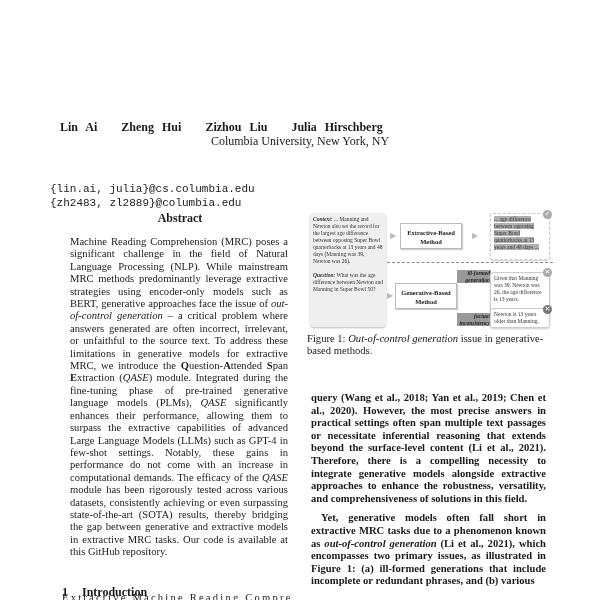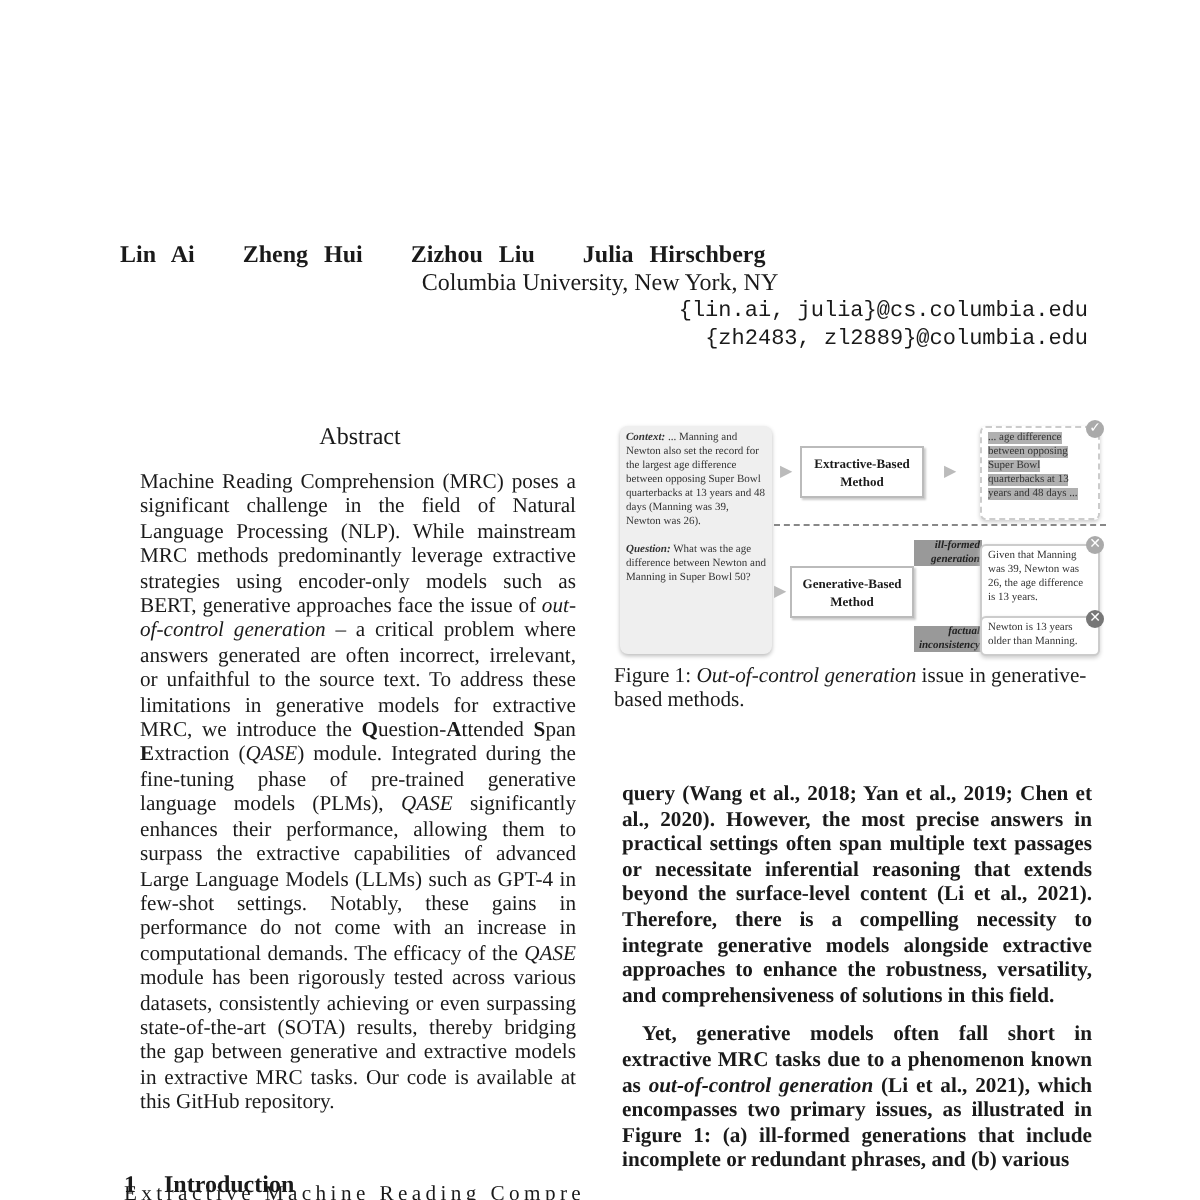--- a/index.html
+++ b/index.html
@@ -1,22 +1,22 @@
 <!DOCTYPE html>
 <html><head>
 <meta charset="utf-8">
 <style>
   html, body { margin:0; padding:0; background:#ffffff; }
   body { width:600px; height:600px; overflow:hidden; position:relative; font-family:"Liberation Serif", serif; color:#1a1a1a; }
   .title { position:absolute; left:60px; top:68px; width:480px; text-align:center; font-weight:bold; font-size:14.2px; line-height:18px; }
   .authors { position:absolute; left:60px; top:120px; width:480px; font-weight:bold; font-size:12px; line-height:15px; word-spacing:5px; }
   .affil { position:absolute; left:60px; top:134px; width:480px; text-align:center; font-size:12px; line-height:15px; }
-  .email { position:absolute; left:64px; width:480px; text-align:right; font-family:"Liberation Mono", monospace; font-size:11px; line-height:14px; }
+  .email { position:absolute; left:50px; width:480px; text-align:left; font-family:"Liberation Mono", monospace; font-size:11px; line-height:14px;margin-top:33px; }
   .email1 { top:149px; } .email2 { top:163px; }
-  .abs-head { position:absolute; left:60px; top:211px; width:240px; text-align:center; font-weight:normal; font-size:12px; }
+  .abs-head { position:absolute; left:60px; top:211px; width:240px; text-align:center; font-weight:bold; font-size:12px; }
   .abs-body { position:absolute; left:60px; top:236px; width:240px; padding:0 12px 0 10px; box-sizing:border-box; font-size:10.6px; line-height:12.4px; text-align:justify; }
   .abs-body i { font-style:italic; }
   .sec { position:absolute; left:62px; top:573px; font-weight:bold; font-size:12px;margin-top:12px; }
   .sec .num { display:inline-block; width:20px; }
   .intro-start { position:absolute; left:62px; top:592px; width:228px; font-size:10.6px; letter-spacing:2.2px; overflow:hidden; white-space:nowrap; height:10px; }
   .figure { position:absolute; left:307px; top:210px; width:246px; height:118px; }
   .ctx-box { position:absolute; left:3px; top:3px; width:76px; height:114px; background:#efefef; border-radius:4px; box-shadow:0 1px 2px #bbb; font-size:5.5px; line-height:7px; padding:3px; box-sizing:border-box; color:#333; }
   .ctx-box b { font-style:italic; }
   .method { position:absolute; width:62px; height:26px; border:1px solid #bbb; background:#fff; font-size:6.5px; font-weight:bold; text-align:center; line-height:9px; padding-top:4px; box-sizing:border-box; box-shadow:1px 1px 1px #ccc; }
   .m1 { left:93px; top:13px; } .m2 { left:88px; top:73px; }

